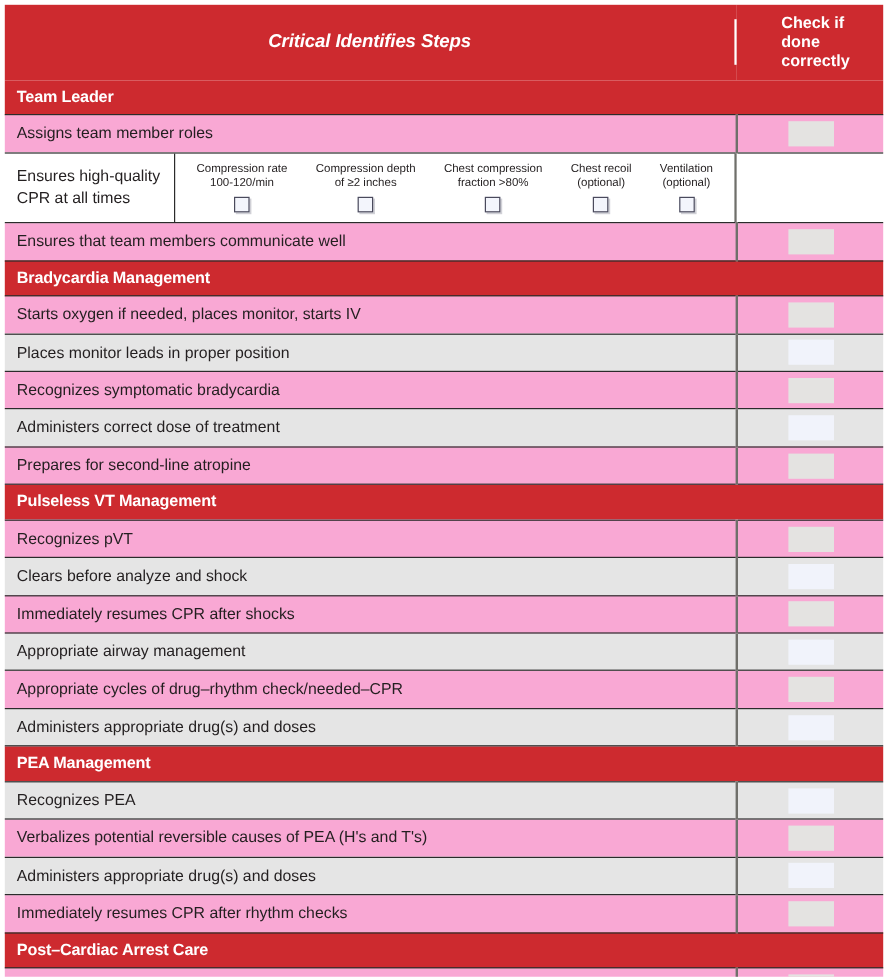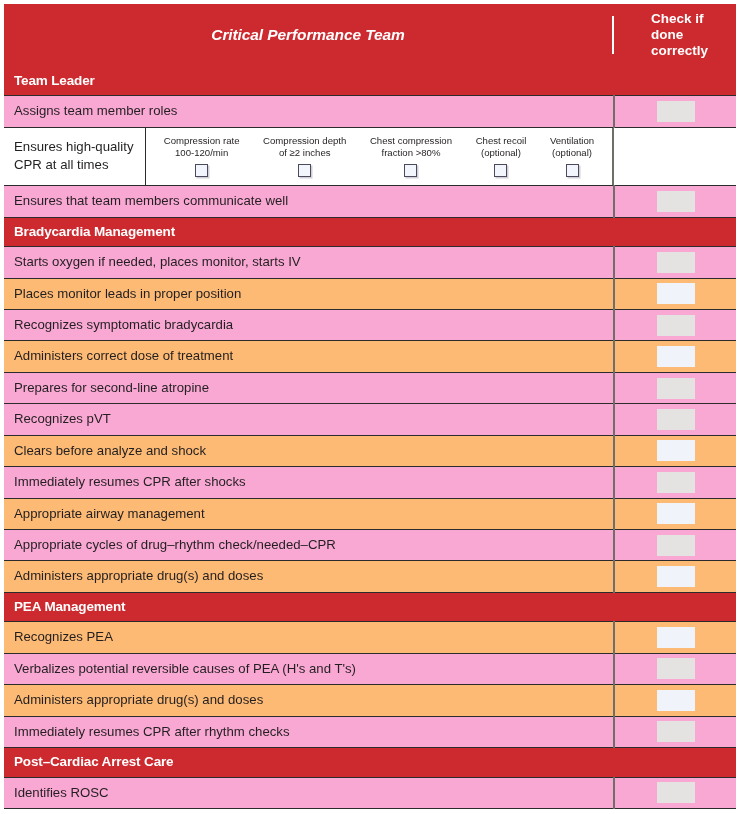--- a/index.html
+++ b/index.html
@@ -83,21 +83,21 @@
     font-size: 13.2px;
     color: #231f20;
     padding: 6px 10px 7px 10px;
     line-height: 1.32;
     border-right: 2px solid #6f6f6a;
   }
   tr.item-row td.check-cell {
     padding: 0;
   }
   tr.item-row.beige > td { background: #f9a8d4; }
-  tr.item-row.white > td { background: #fdba74; margin-top: 35px; }
+  tr.item-row.white > td { background: #e5e5e5; margin-top: 35px; }
 
   
   .check-field {
     width: 38px;
     height: 21px;
     margin: 0 auto;
   }
   tr.item-row.beige .check-field { background: #e4e3e1; }
   tr.item-row.white .check-field { background: #f1f3fb; }
 
@@ -162,21 +162,21 @@
 
 <div class="sheet">
   <table class="checklist">
     <colgroup>
       <col class="c-step">
       <col class="c-check">
     </colgroup>
     <tbody id="checklist-body">
       <tr class="head-row">
         <td>
-          <div class="head-title">Critical Performance Team</div>
+          <div class="head-title">Critical Identifies Steps</div>
         </td>
         <td>
           <div class="head-check">Check if done correctly</div>
         </td>
       </tr>
     <tr class="section-row">
           <td colspan="2">
             <div class="section-label">Team Leader</div>
           </td>
         </tr>
@@ -255,20 +255,25 @@
           <td class="check-cell">
             <div class="check-field"></div>
           </td>
         </tr>
         <tr class="item-row beige">
           <td class="step-cell">Prepares for second-line atropine</td>
           <td class="check-cell">
             <div class="check-field"></div>
           </td>
         </tr>
+        <tr class="section-row">
+          <td colspan="2">
+            <div class="section-label">Pulseless VT Management</div>
+          </td>
+        </tr>
         <tr class="item-row beige">
           <td class="step-cell">Recognizes pVT</td>
           <td class="check-cell">
             <div class="check-field"></div>
           </td>
         </tr>
         <tr class="item-row white">
           <td class="step-cell">Clears before analyze and shock</td>
           <td class="check-cell">
             <div class="check-field"></div>

